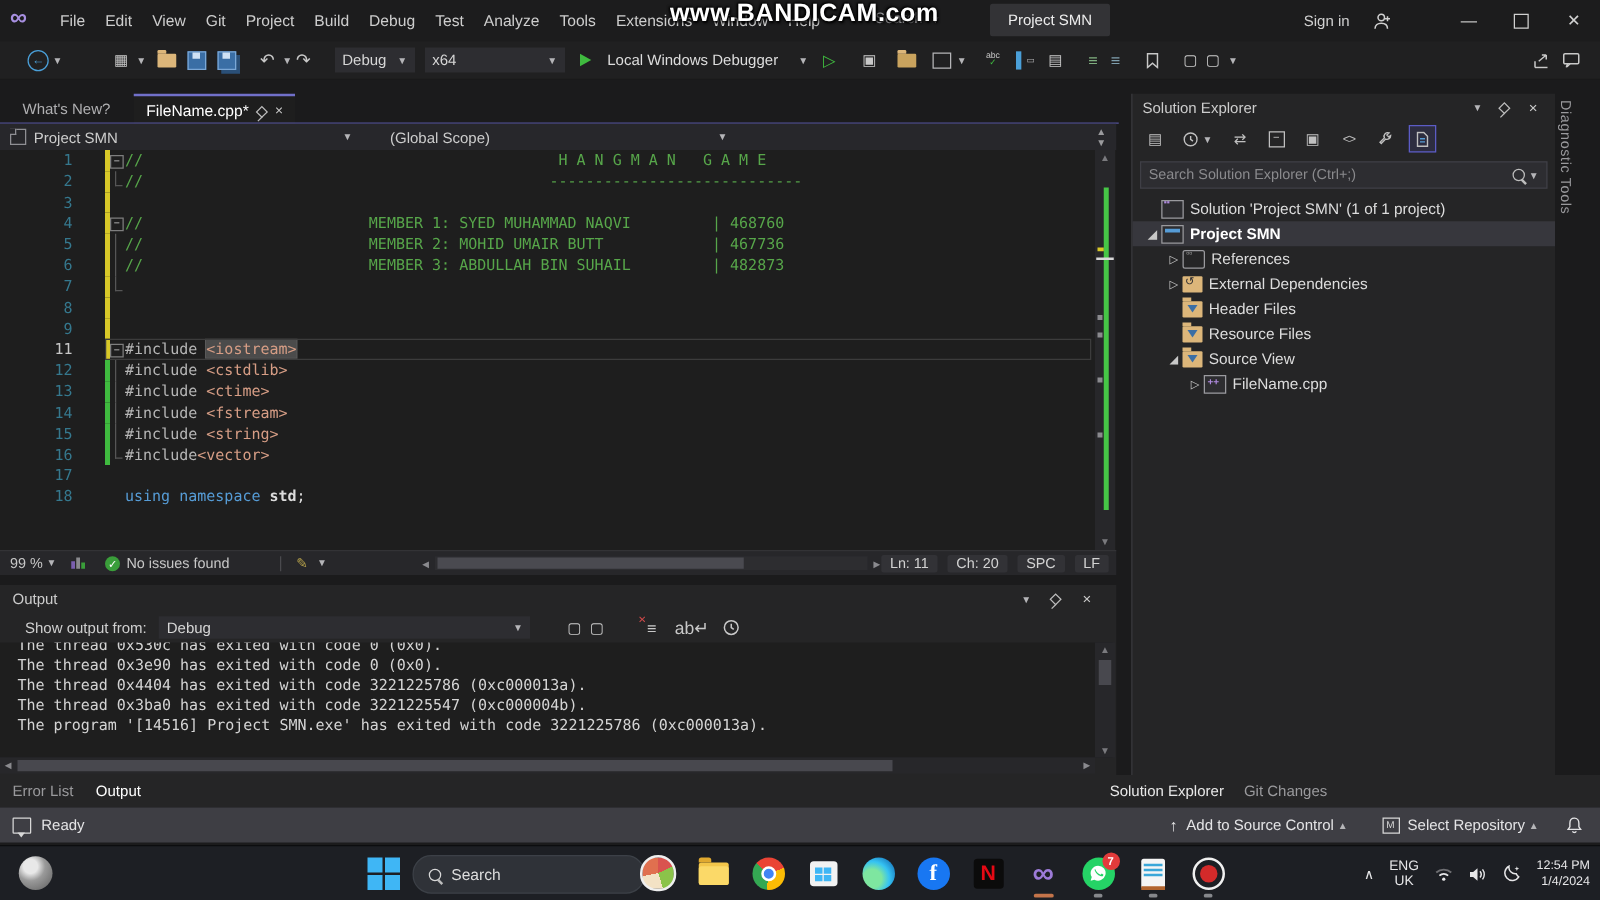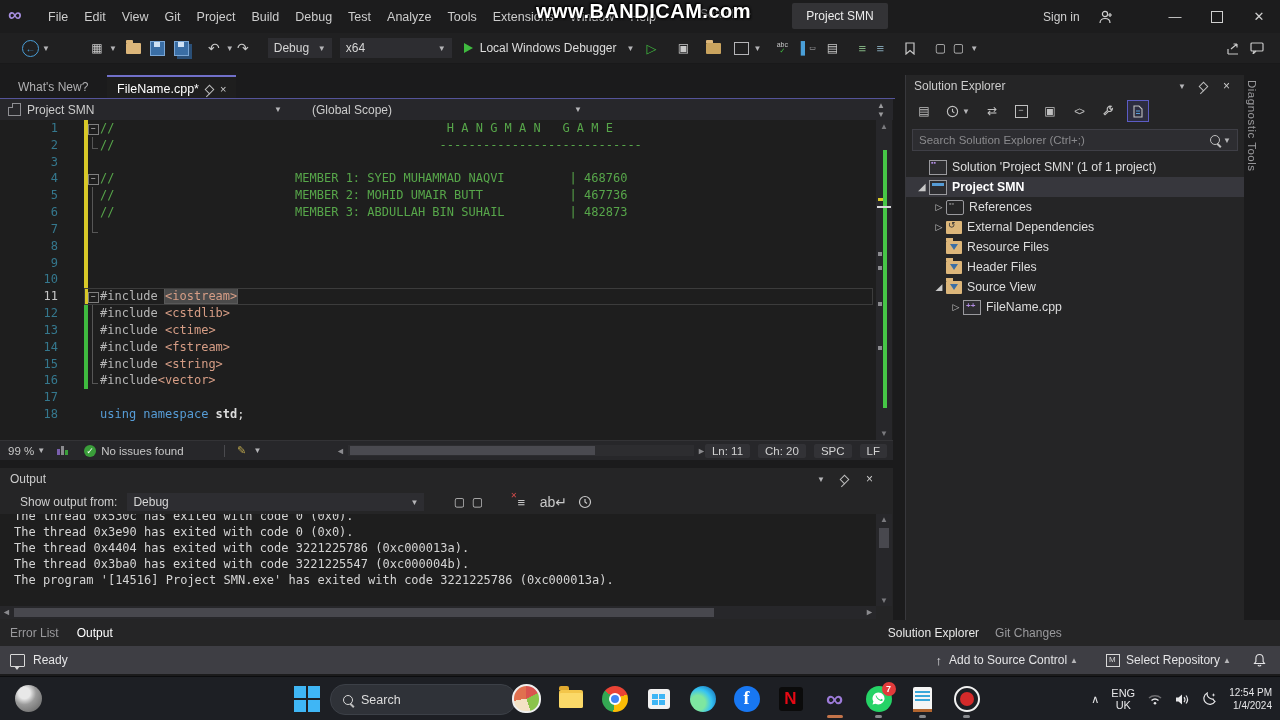--- a/index.html
+++ b/index.html
@@ -203,21 +203,21 @@
     <span class="chev">▼</span>
     <span class="ico dim" style="font-size:14px;">↷</span>
     <div class="combo" style="margin-left:16px;width:52px;justify-content:space-between;">
       <span>Debug</span>
         <span class="chev">▼</span>
     </div>
     <div class="combo" style="margin-left:8px;width:100px;justify-content:space-between;">
       <span>x64</span>
         <span class="chev">▼</span>
     </div>
-    <div class="row" style="margin-left:12px;gap:7px;">
+    <div class="row" style="margin-left:12px;gap:13px;">
       <span class="tri-play"></span>
       <span style="color:#dddddd;">Local Windows Debugger</span>
       <span class="chev">▼</span>
     </div>
     <span class="ico" style="margin-left:8px;color:#3fba3f;font-size:13px;">▷</span>
     <span class="ico dim" style="margin-left:14px;">▣</span>
     <span class="ico" style="margin-left:12px;">
         <span class="cssfolder" style="background:#c9a35e;"></span>
       </span>
     <span class="ico" style="margin-left:10px;">
@@ -284,21 +284,20 @@
   <div id="editor" class="abs">
       <div class="cl"><span class="ln">1</span><span class="bar y"></span><span class="fbox">−</span><span class="txt"><span class="tok-cm">//                                              H A N G M A N   G A M E</span></span></div>
       <div class="cl"><span class="ln">2</span><span class="bar y"></span><span class="fline end"></span><span class="txt"><span class="tok-cm">//                                             ----------------------------</span></span></div>
       <div class="cl"><span class="ln">3</span><span class="bar y"></span><span class="txt"></span></div>
       <div class="cl"><span class="ln">4</span><span class="bar y"></span><span class="fbox">−</span><span class="txt"><span class="tok-cm">//                         MEMBER 1: SYED MUHAMMAD NAQVI         | 468760</span></span></div>
       <div class="cl"><span class="ln">5</span><span class="bar y"></span><span class="fline"></span><span class="txt"><span class="tok-cm">//                         MEMBER 2: MOHID UMAIR BUTT            | 467736</span></span></div>
       <div class="cl"><span class="ln">6</span><span class="bar y"></span><span class="fline"></span><span class="txt"><span class="tok-cm">//                         MEMBER 3: ABDULLAH BIN SUHAIL         | 482873</span></span></div>
       <div class="cl"><span class="ln">7</span><span class="bar y"></span><span class="fline end"></span></div>
       <div class="cl"><span class="ln">8</span><span class="bar y"></span><span class="txt"></span></div>
       <div class="cl"><span class="ln">9</span><span class="bar y"></span><span class="txt"></span></div>
-      <div class="cl"><span class="ln">10</span><span class="bar y"></span><span class="txt"></span></div>
       <div class="cl cur"><span class="ln">11</span><span class="bar y"></span><span class="fbox">−</span><span class="txt"><span class="tok-pp">#include </span><span class="tok-str tok-sel">&lt;iostream&gt;</span></span></div>
       <div class="cl"><span class="ln">12</span><span class="bar g"></span><span class="fline"></span><span class="txt"><span class="tok-pp">#include </span><span class="tok-str">&lt;cstdlib&gt;</span></span></div>
       <div class="cl"><span class="ln">13</span><span class="bar g"></span><span class="fline"></span><span class="txt"><span class="tok-pp">#include </span><span class="tok-str">&lt;ctime&gt;</span></span></div>
       <div class="cl"><span class="ln">14</span><span class="bar g"></span><span class="fline"></span><span class="txt"><span class="tok-pp">#include </span><span class="tok-str">&lt;fstream&gt;</span></span></div>
       <div class="cl"><span class="ln">15</span><span class="bar g"></span><span class="fline"></span><span class="txt"><span class="tok-pp">#include </span><span class="tok-str">&lt;string&gt;</span></span></div>
       <div class="cl"><span class="ln">16</span><span class="bar g"></span><span class="fline end"></span><span class="txt"><span class="tok-pp">#include</span><span class="tok-str">&lt;vector&gt;</span></span></div>
       <div class="cl"><span class="ln">17</span><span class="txt"></span></div>
       <div class="cl"><span class="ln">18</span><span class="txt"><span class="tok-kw">using</span><span class="tok-pl"> </span><span class="tok-kw">namespace</span><span class="tok-id"> std</span><span class="tok-pl">;</span></span></div>
     </div>
 
@@ -465,26 +464,26 @@
           <span>References</span>
         </div>
         <div class="trow" style="padding-left: 27px;">
           <span class="texp">▷</span>
           <span class="ticon ti-ext"></span>
           <span>External Dependencies</span>
         </div>
         <div class="trow" style="padding-left: 27px;">
           <span class="texp"></span>
           <span class="ticon ti-folder"></span>
-          <span>Resource Files</span>
+          <span>Header Files</span>
         </div>
         <div class="trow" style="padding-left: 27px;">
           <span class="texp"></span>
           <span class="ticon ti-folder"></span>
-          <span>Header Files</span>
+          <span>Resource Files</span>
         </div>
         <div class="trow" style="padding-left: 27px;">
           <span class="texp">◢</span>
           <span class="ticon ti-folder"></span>
           <span>Source View</span>
         </div>
         <div class="trow" style="padding-left: 44px;">
           <span class="texp">▷</span>
           <span class="ticon ti-cpp"></span>
           <span>FileName.cpp</span>

